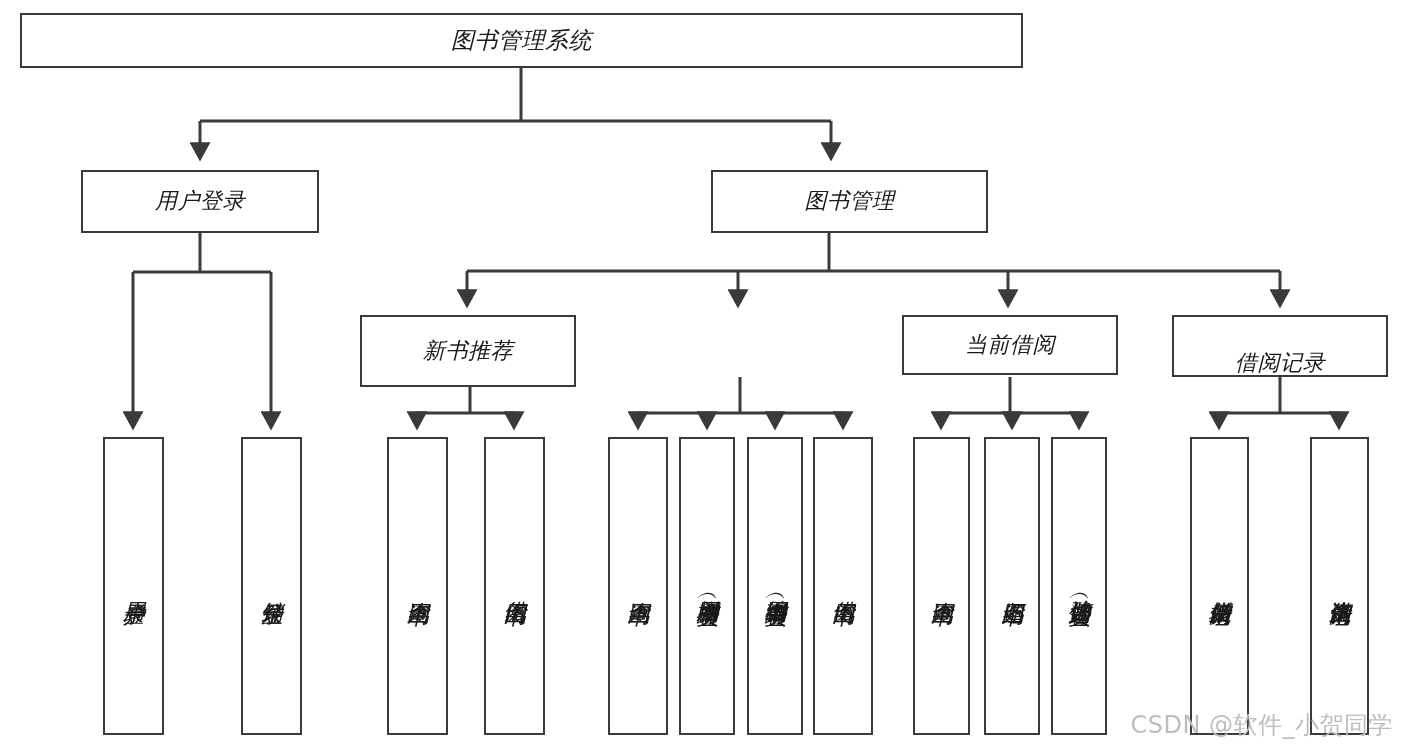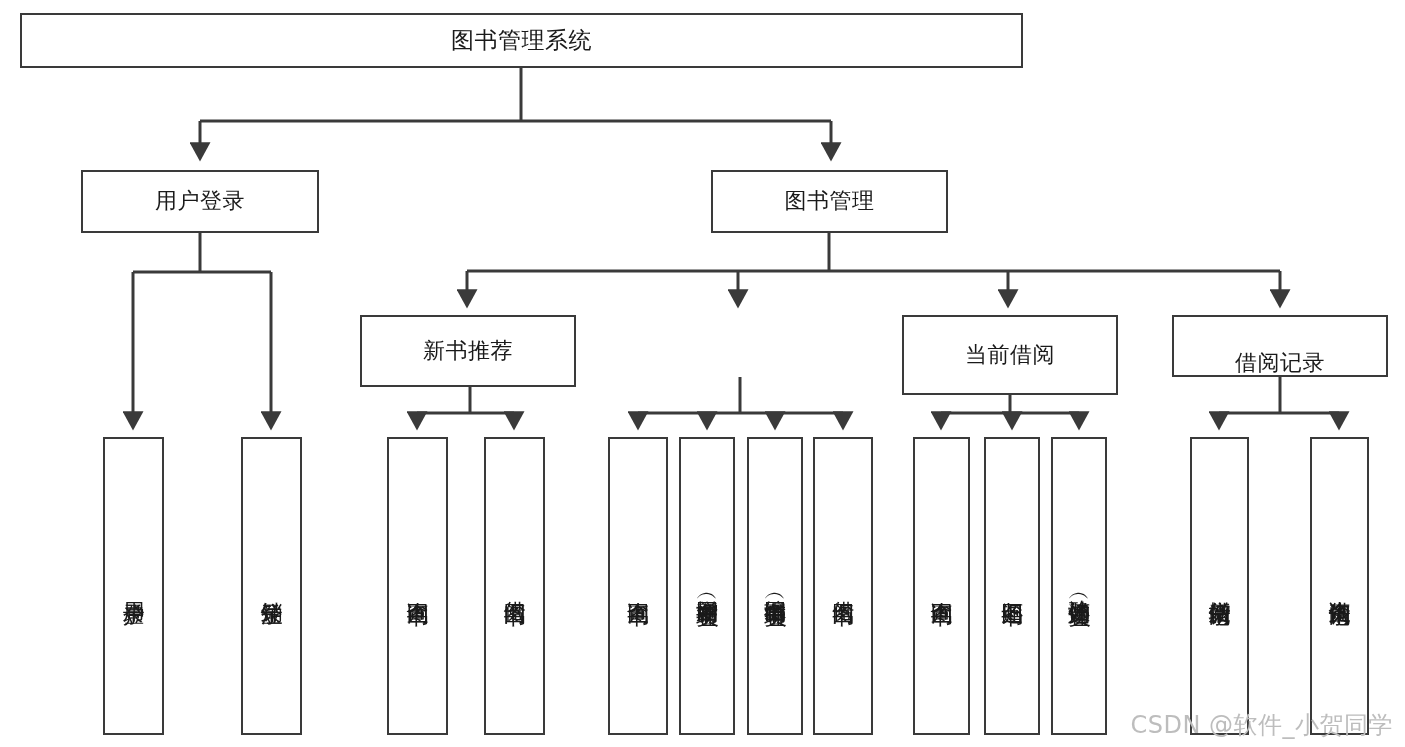--- a/index.html
+++ b/index.html
@@ -27,20 +27,21 @@
   .node {
     position: absolute;
     box-sizing: border-box;
     border: 2px solid #3a3a3a;
     background: #ffffff;
     color: #1a1a1a;
     display: flex;
     align-items: center;
     justify-content: center;
     z-index: 2;
+    font-style: italic;
   }
   .node.h {
     font-size: 22px;
     line-height: 1.1;
     letter-spacing: 0.5px;
     white-space: nowrap;
   }
   .node.root {
     font-size: 23px;
   }
@@ -127,28 +128,28 @@
     </g>
   </svg>
 
   <div class="node h root" style="left:20px; top:13px; width:1003px; height:55px;">
     <span>图书管理系统</span>
   </div>
 
   <div class="node h" style="left:81px; top:170px; width:238px; height:63px;">
     <span>用户登录</span>
   </div>
-  <div class="node h" style="left:711px; top:170px; width:237px; height:63px;text-align:center;">
+  <div class="node h" style="left:711px; top:170px; width:277px; height:63px;text-align:center;">
     <span>图书管理</span>
   </div>
 
   <div class="node h" style="left:360px; top:315px; width:216px; height:72px;">
     <span>新书推荐</span>
   </div>
-  <div class="node h" style="left:902px; top:315px; width:216px; height:80px;">
+  <div class="node h" style="left:902px; top:315px; width:216px; height:60px;">
     <span>当前借阅</span>
   </div>
   <div class="node h" style="left:1172px; top:315px; width:216px; height:62px;align-items:flex-end;">
     <span>借阅记录</span>
   </div>
 
   <div class="node v" style="left:103px; top:437px; width:61px; height:298px;">
     <span class="vtext">用户登录</span>
   </div>
   <div class="node v" style="left:241px; top:437px; width:61px; height:298px;">

